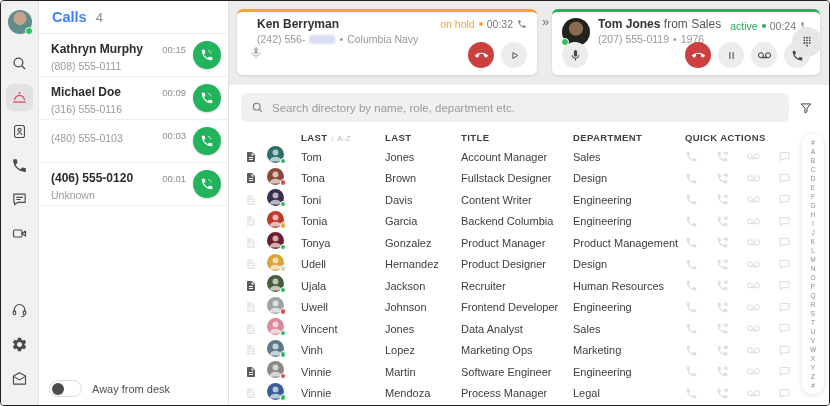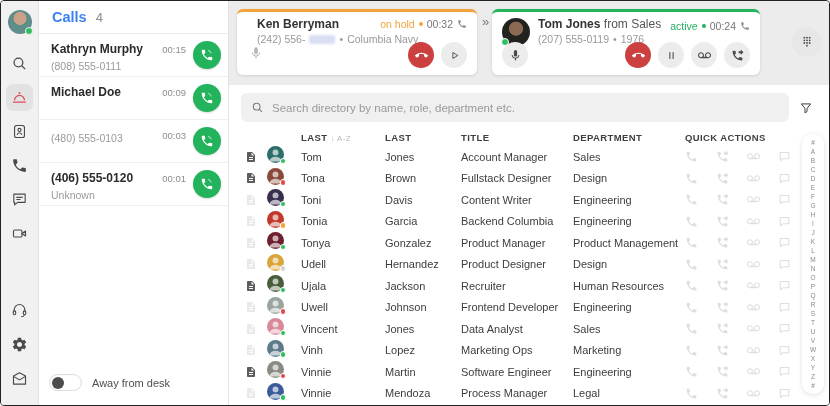--- a/index.html
+++ b/index.html
@@ -20,30 +20,30 @@
   .calls { width:190px; background:#fff; border-right:1px solid #e2e2e2; position:relative; flex-shrink:0; }
   .calls-head { height:33px; border-bottom:1px solid #ececec; display:flex; align-items:center; padding:0 13px; gap:9px; }
   .calls-head .t { font-size:14.5px; font-weight:bold; color:#3b82f6; }
   .calls-head .c { font-size:13px; color:#8b8b8b; }
   .call-item { height:43px; border-bottom:1px solid #efefef; position:relative; padding:8px 12px; }
   .call-item .nm { font-size:12px; font-weight:bold; color:#2b2b2b; }
   .call-item .nb { font-size:10.5px; color:#9a9a9a; margin-top:4px; }
   .call-item .tm { position:absolute; right:42px; top:10px; font-size:9.5px; color:#8d8d8d; }
   .call-item .pick { position:absolute; right:7px; top:50%; transform:translateY(-50%); width:28px; height:28px; border-radius:50%; background:#22b35c; display:flex; align-items:center; justify-content:center; box-shadow:0 1px 2px rgba(0,0,0,.15); }
   .call-item .pick svg { width:14px; height:14px; color:#fff; }
-  .away { position:absolute; bottom:14px; left:10px; display:flex; align-items:center; gap:10px; }
+  .away { position:absolute; bottom:8px; left:10px; display:flex; align-items:center; gap:10px; }
   .tgl { width:33px; height:17px; border-radius:9px; background:#fff; border:1px solid #dcdcdc; position:relative; box-shadow:inset 0 0 2px rgba(0,0,0,.05); }
   .tgl i { position:absolute; left:2px; top:1.5px; width:12px; height:12px; border-radius:50%; background:#4c4c4c; }
   .away span { font-size:11px; color:#4f4f4f; }
 
   
   .main { flex:1; display:flex; flex-direction:column; min-width:0; }
   .topbar { height:84px; background:#ececec; display:flex; align-items:flex-start; padding:8px 0 0 8px; position:relative; flex-shrink:0; }
   .card { background:#fff; border-radius:6px; box-shadow:0 1px 3px rgba(0,0,0,.12); border-top:3px solid #ccc; height:66px; padding:5px 10px 0; position:relative; }
-  .card.hold { border-top-color:#f2a33c; width:240px;padding-left:20px; }
+  .card.hold { border-top-color:#f2a33c; width:300px;padding-left:20px; }
   .card.active-call { border-top-color:#23b45c; width:268px; }
   .chev { width:15px; text-align:center; color:#777; font-size:13px; padding-top:5px; letter-spacing:-2px; }
   .c-line1 { display:flex; justify-content:space-between; align-items:center; }
   .c-name { font-size:12px; font-weight:bold; color:#333; }
   .c-name .from { font-weight:normal; color:#555; }
   .c-status { display:flex; align-items:center; gap:4px; font-size:10.5px; }
   .c-status .st.hold-t { color:#f2a33c; } .c-status .st.act-t { color:#27ae60; }
   .c-status .sdot { width:4px; height:4px; border-radius:50%; }
   .c-status .sdot.hold-d { background:#f2a33c; } .c-status .sdot.act-d { background:#27ae60; }
   .c-status .tm { color:#777; }
@@ -177,20 +177,21 @@
           <div class="pick">
             <svg viewBox="0 0 24 24" fill="currentColor">
               <path d="M6.62 10.79c1.44 2.83 3.76 5.14 6.59 6.59l2.2-2.21c.27-.27.67-.36 1.02-.24 1.12.37 2.33.57 3.57.57.55 0 1 .45 1 1V20c0 .55-.45 1-1 1-9.39 0-17-7.61-17-17 0-.55.45-1 1-1h3.5c.55 0 1 .45 1 1 0 1.25.2 2.45.57 3.57.11.35.03.74-.25 1.02l-2.2 2.2z"></path>
               <path d="M14.8 4.5c2 .5 3.6 2.1 4.1 4.1" fill="none" stroke="currentColor" stroke-width="1.4" stroke-linecap="round"></path>
             </svg>
           </div>
         </div>
 
         <div class="call-item">
           <div class="nm">Michael Doe</div>
+          <div class="nb">(316) 555-0116</div>
           <div class="tm">00:09</div>
           <div class="pick">
             <svg viewBox="0 0 24 24" fill="currentColor">
               <path d="M6.62 10.79c1.44 2.83 3.76 5.14 6.59 6.59l2.2-2.21c.27-.27.67-.36 1.02-.24 1.12.37 2.33.57 3.57.57.55 0 1 .45 1 1V20c0 .55-.45 1-1 1-9.39 0-17-7.61-17-17 0-.55.45-1 1-1h3.5c.55 0 1 .45 1 1 0 1.25.2 2.45.57 3.57.11.35.03.74-.25 1.02l-2.2 2.2z"></path>
               <path d="M14.8 4.5c2 .5 3.6 2.1 4.1 4.1" fill="none" stroke="currentColor" stroke-width="1.4" stroke-linecap="round"></path>
             </svg>
           </div>
         </div>
 
         <div class="call-item">

